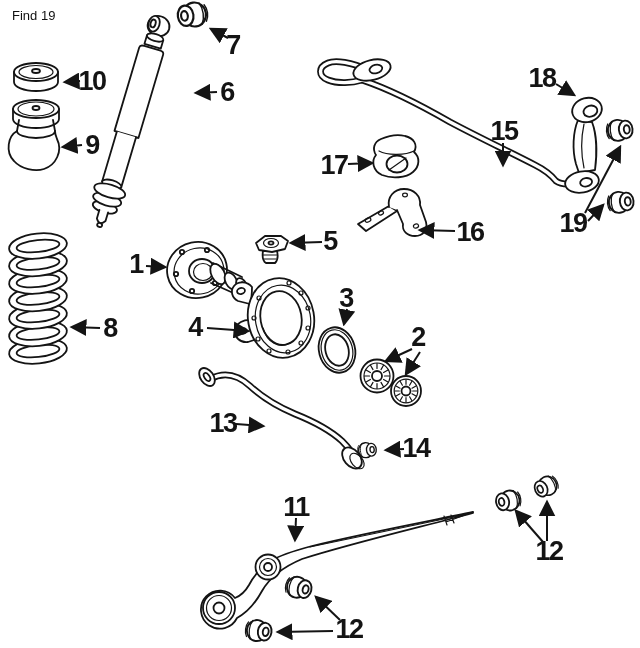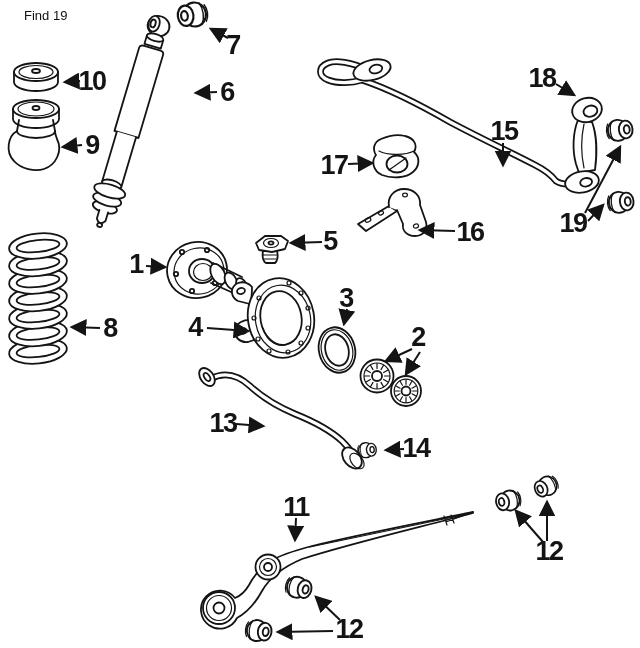--- a/index.html
+++ b/index.html
@@ -1,18 +1,18 @@
 <!DOCTYPE html>
 <html><head>
 <meta charset="utf-8">
 <style>
   html,body{margin:0;padding:0;background:#fff;}
   .canvas{position:relative;width:640px;height:648px;background:#ffffff;overflow:hidden;
           font-family:"Liberation Sans",sans-serif;}
-  .find-label{position:absolute;top:8px;left:24px;font-size:13px;color:#111;}
+  .find-label{position:absolute;top:8px;left:12px;font-size:13px;color:#111;}
   svg{position:absolute;top:0;left:0;}
   .ln{fill:none;stroke:#141414;stroke-width:1.8;stroke-linecap:round;stroke-linejoin:round;}
   .fw{fill:#ffffff;stroke:#141414;stroke-width:1.8;stroke-linecap:round;stroke-linejoin:round;}
   .thin{stroke-width:1.2;}
   .bar{fill:none;stroke:#141414;stroke-width:6.8;stroke-linecap:round;}
   .barw{fill:none;stroke:#ffffff;stroke-width:3.4;stroke-linecap:round;}
   .arrow{fill:none;stroke:#141414;stroke-width:2;}
   .num{font-family:"Liberation Sans",sans-serif;font-weight:bold;font-size:27px;
        fill:#141414;stroke:none;letter-spacing:-1.5px;}
 </style>

